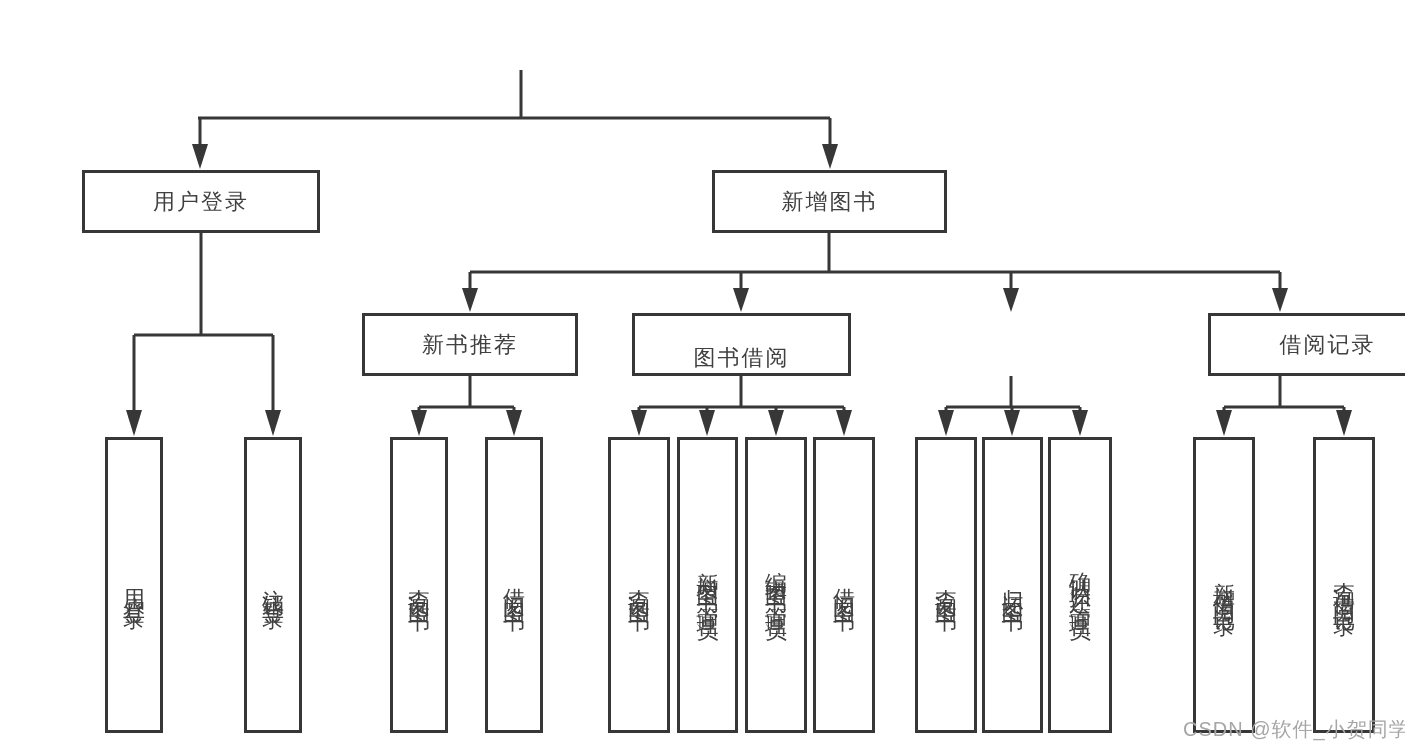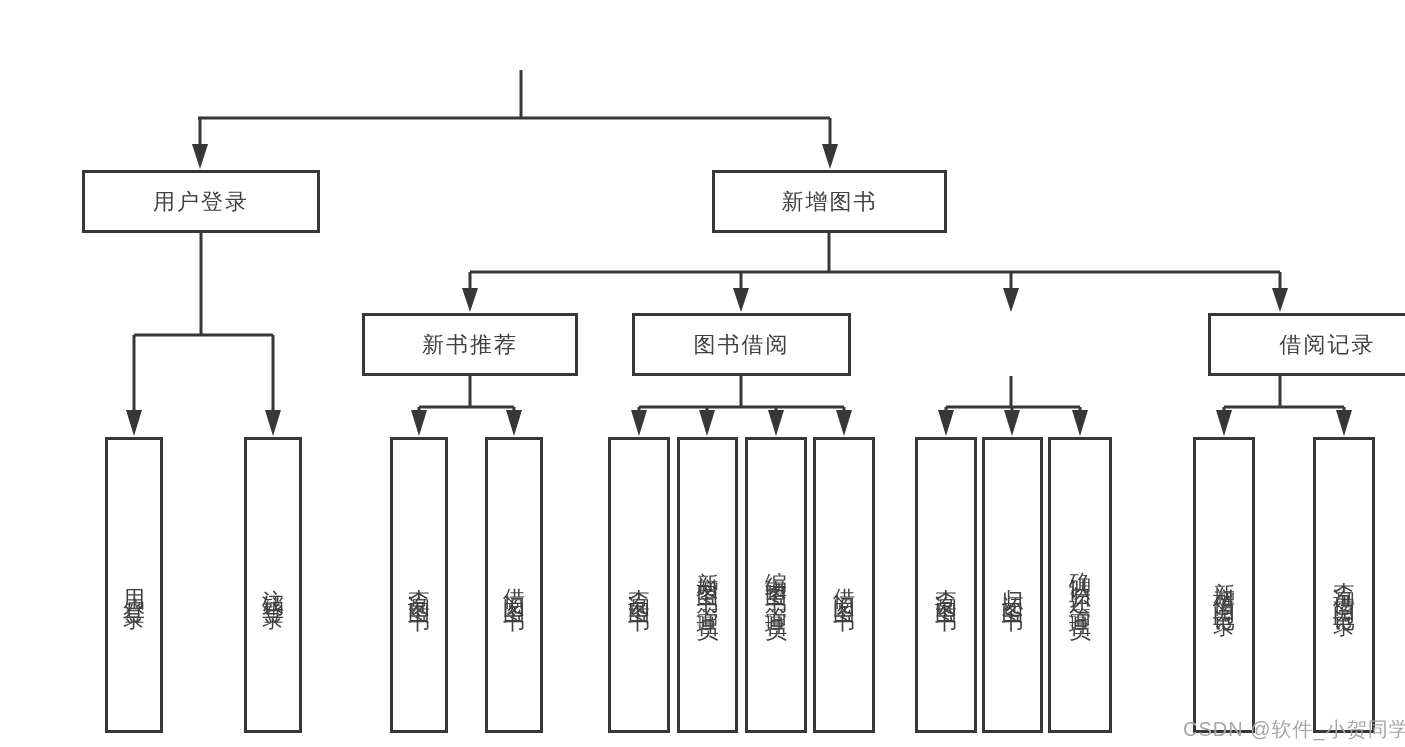--- a/index.html
+++ b/index.html
@@ -92,21 +92,21 @@
   <div class="box h" style="left:82px;top:170px;width:238px;height:63px;">
     <span>用户登录</span>
   </div>
   <div class="box h" style="left:712px;top:170px;width:235px;height:63px;">
     <span>新增图书</span>
   </div>
 
   <div class="box h" style="left:362px;top:313px;width:216px;height:63px;text-align:center;">
     <span>新书推荐</span>
   </div>
-  <div class="box h" style="left:632px;top:313px;width:219px;height:63px;">
+  <div class="box h" style="left:632px;top:313px;width:219px;height:63px;align-items:flex-end;">
     <span>图书借阅</span>
   </div>
   <div class="box h" style="left:1208px;top:313px;width:217px;height:63px;padding-left:22px;">
     <span>借阅记录</span>
   </div>
 
   <div class="box v" style="left:105px;top:437px;width:58px;height:296px;">
     <span>用户登录</span>
   </div>
   <div class="box v" style="left:244px;top:437px;width:58px;height:296px;">

